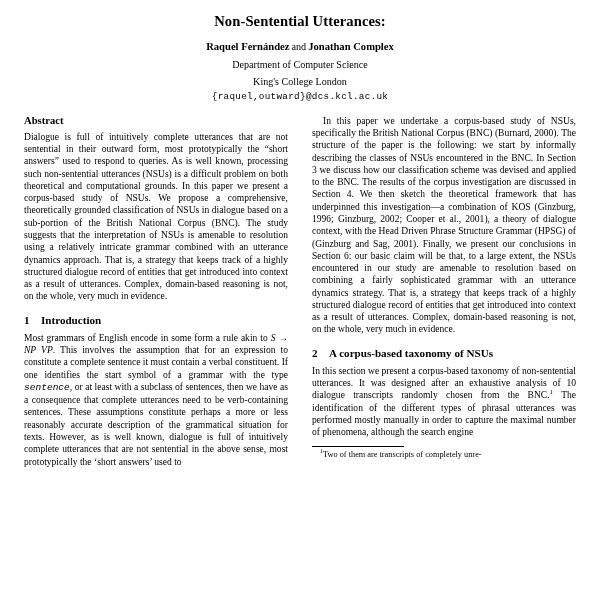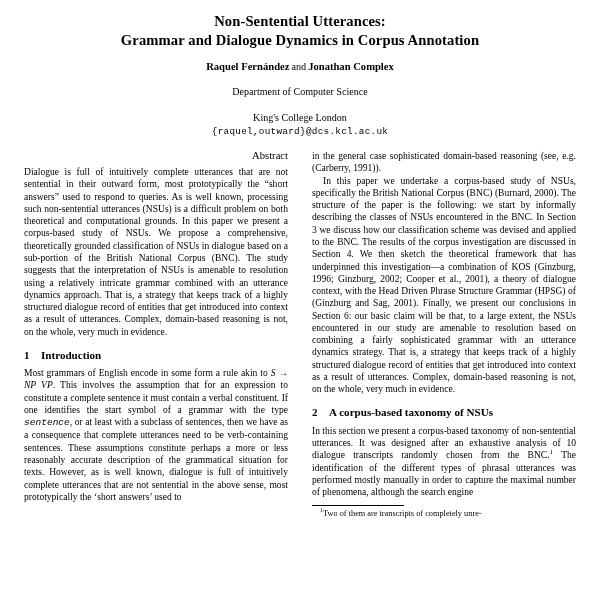--- a/index.html
+++ b/index.html
@@ -45,21 +45,21 @@
   }
   .authors .conj {
     font-weight: normal;
     font-size: 10.2px;
     padding: 0 2px;
     text-align: center;
   }
   .affil {
     font-size: 10.1px;
     line-height: 1.33;
-    margin-top: 12px;
+    margin-top: 4px;
   }
   .email {
     font-family: "Liberation Mono", "DejaVu Sans Mono", monospace;
     font-size: 9.3px;
     letter-spacing: 0.3px;
     margin-top: 2px;
   }
 
   
   .columns {
@@ -67,23 +67,23 @@
     margin-top: 13px;
     align-items: flex-start;
   }
   .col {
     width: 264px;
     flex: 0 0 264px;
   }
   .col-left { margin-right: 24px; }
 
   .abstract-head {
-    text-align: right;
+    text-align: left;
     font-size: 10.6px;
-    font-weight: normal;
+    font-weight: bold;
     margin: 0 0 5px 0;
   }
 
   p.para {
     margin: 0;
     font-size: 9.55px;
     line-height: 1.285;
     text-align: justify;
     text-justify: inter-word;
     hyphens: none;
@@ -125,21 +125,20 @@
   sup { font-size: 0.72em; vertical-align: super; line-height: 0; }
 </style>
 </head>
 <body>
 
 <div class="page">
 
   <div class="title-block">
     <h1 class="paper-title">
       <span class="tline">Non-Sentential Utterances:</span>
-      <span class="tline">Grammar and Dialogue Dynamics in Corpus Annotation</span>
     </h1>
     <div class="authors">
       <span>Raquel Fernández</span><span class="conj">and</span><span>Jonathan Complex</span>
     </div>
     <div class="affil">Department of Computer Science</div>
     <div class="affil">King's College London</div>
     <div class="email">{raquel,outward}@dcs.kcl.ac.uk</div>
   </div>
 
   <div class="columns">
@@ -150,21 +149,20 @@
 
       <h2 class="section-head">
         <span class="secnum">1</span>
         <span>Introduction</span>
       </h2>
 
       <p class="para"><span>Most grammars of English encode in some form a rule akin to </span><em class="rule-sym">S → NP VP</em><span>. This involves the assumption that for an expression to constitute a complete sentence it must contain a verbal constituent. If one identifies the start symbol of a grammar with the type </span><em class="it">sentence</em><span>, or at least with a subclass of sentences, then we have as a consequence that complete utterances need to be verb-containing sentences. These assumptions constitute perhaps a more or less reasonably accurate description of the grammatical situation for texts. However, as is well known, dialogue is full of intuitively complete utterances that are not sentential in the above sense, most prototypically the ‘short answers’ used to</span></p>
     </div>
 
     <div class="col col-right">
-      <p class="para">in the general case sophisticated domain-based reasoning (see, e.g. (Carberry, 1991)).</p>
       <p class="para indent">In this paper we undertake a corpus-based study of NSUs, specifically the British National Corpus (BNC) (Burnard, 2000). The structure of the paper is the following: we start by informally describing the classes of NSUs encountered in the BNC. In Section 3 we discuss how our classification scheme was devised and applied to the BNC. The results of the corpus investigation are discussed in Section 4. We then sketch the theoretical framework that has underpinned this investigation—a combination of KOS (Ginzburg, 1996; Ginzburg, 2002; Cooper et al., 2001), a theory of dialogue context, with the Head Driven Phrase Structure Grammar (HPSG) of (Ginzburg and Sag, 2001). Finally, we present our conclusions in Section 6: our basic claim will be that, to a large extent, the NSUs encountered in our study are amenable to resolution based on combining a fairly sophisticated grammar with an utterance dynamics strategy. That is, a strategy that keeps track of a highly structured dialogue record of entities that get introduced into context as a result of utterances. Complex, domain-based reasoning is not, on the whole, very much in evidence.</p>
 
       <h2 class="section-head">
         <span class="secnum">2</span>
         <span>A corpus-based taxonomy of NSUs</span>
       </h2>
 
       <p class="para"><span>In this section we present a corpus-based taxonomy of non-sentential utterances. It was designed after an exhaustive analysis of 10 dialogue transcripts randomly chosen from the BNC.</span><sup>1</sup><span> The identification of the different types of phrasal utterances was performed mostly manually in order to capture the maximal number of phenomena, although the search engine</span></p>
 
       <div class="footnote-zone">

